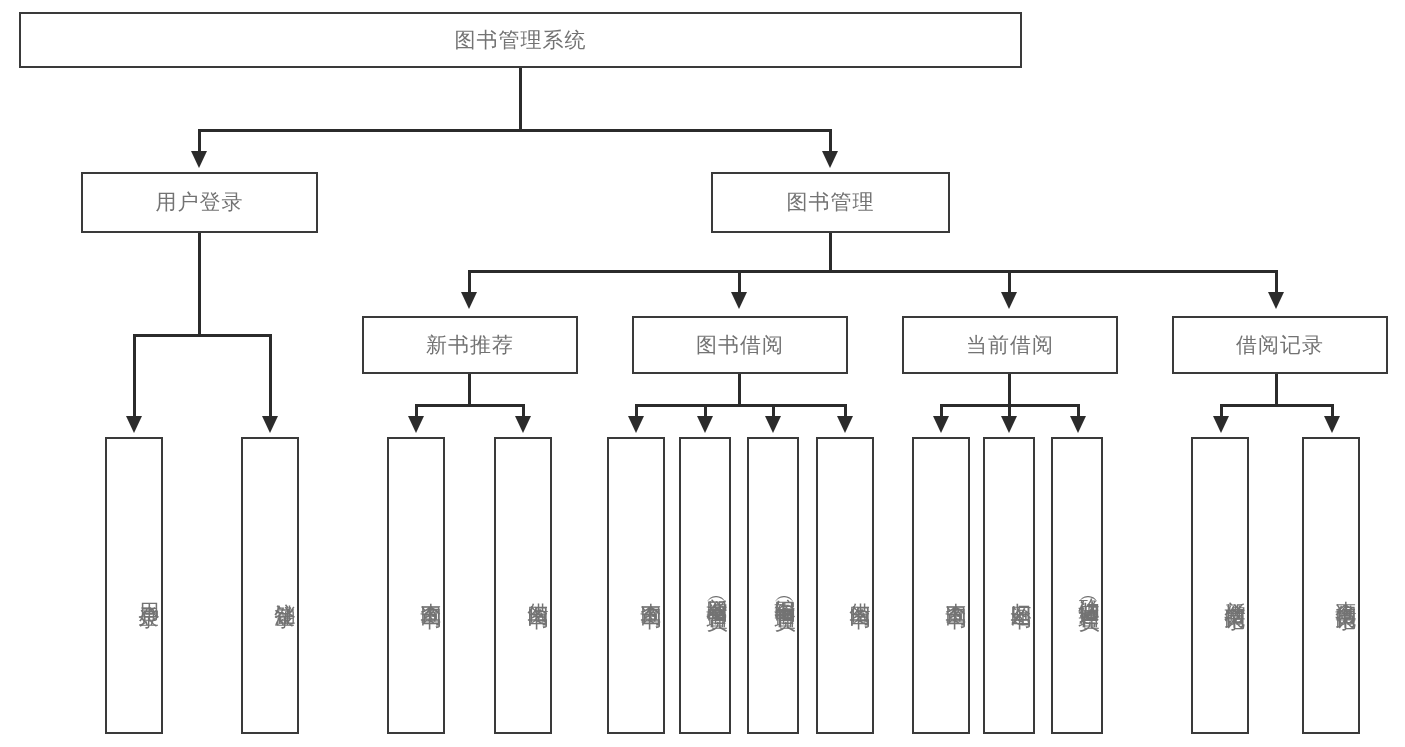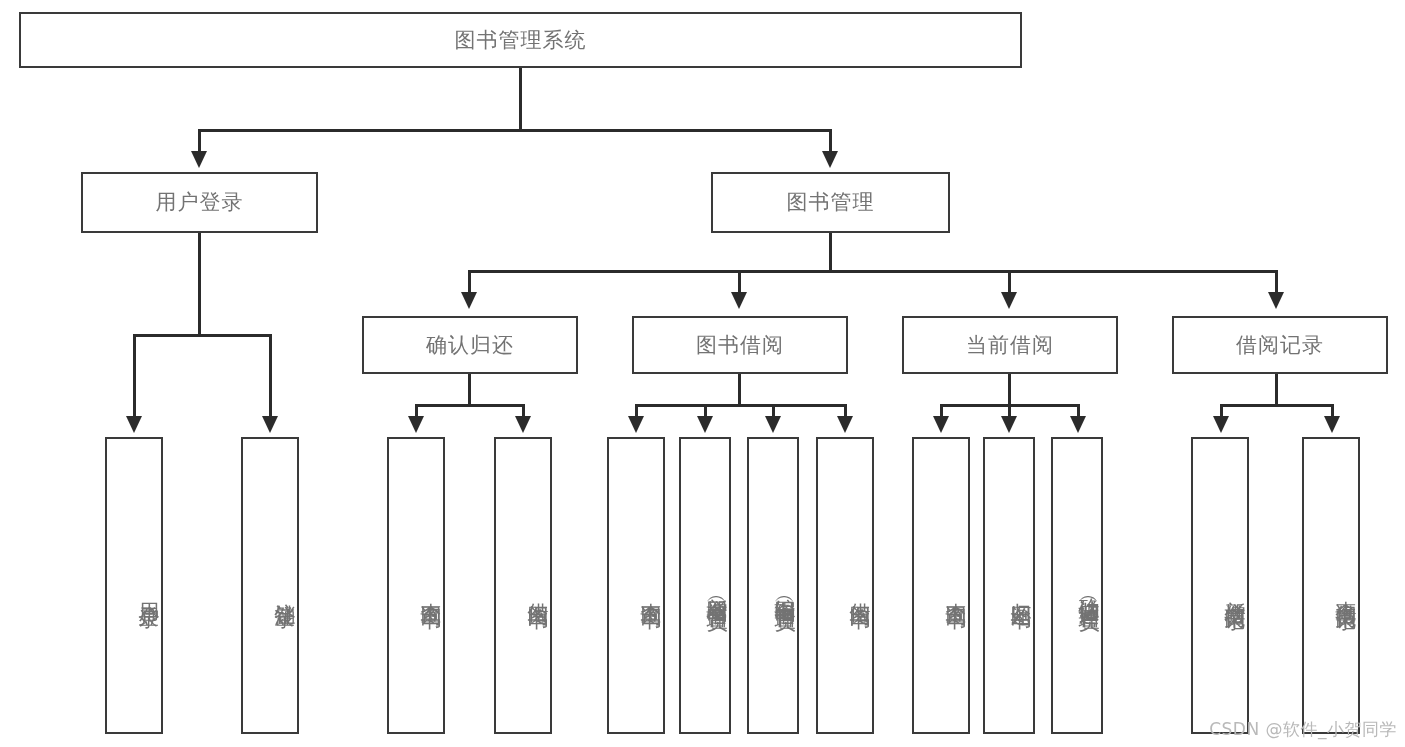--- a/index.html
+++ b/index.html
@@ -112,21 +112,21 @@
   <div class="ln v" style="left:738px;top:270px;width:3px;height:24px;"></div>
   <div class="arrow" style="left:731px;top:292px;"></div>
 
   <div class="ln v" style="left:1008px;top:270px;width:3px;height:24px;"></div>
   <div class="arrow" style="left:1001px;top:292px;"></div>
 
   <div class="ln v" style="left:1275px;top:270px;width:3px;height:24px;"></div>
   <div class="arrow" style="left:1268px;top:292px;"></div>
 
   <div class="node h" style="left:362px;top:316px;width:216px;height:58px;">
-    <span class="lbl">确认归还</span>
+    <span class="lbl">新书推荐</span>
   </div>
   <div class="node h" style="left:902px;top:316px;width:216px;height:58px;">
     <span class="lbl">当前借阅</span>
   </div>
   <div class="node h" style="left:632px;top:316px;width:216px;height:58px;">
     <span class="lbl">图书借阅</span>
   </div>
   <div class="node h" style="left:1172px;top:316px;width:216px;height:58px;">
     <span class="lbl">借阅记录</span>
   </div>
@@ -202,14 +202,13 @@
     <span class="lbl">确认归还（管理员）</span>
   </div>
 
   <div class="node v" style="left:1191px;top:437px;width:58px;height:297px;">
     <span class="lbl">新增借阅记录</span>
   </div>
   <div class="node v" style="left:1302px;top:437px;width:58px;height:297px;">
     <span class="lbl">查询借阅记录</span>
   </div>
 
-  <div id="watermark">CSDN @软件_小贺同学</div>
 </div>
 
 </body></html>

